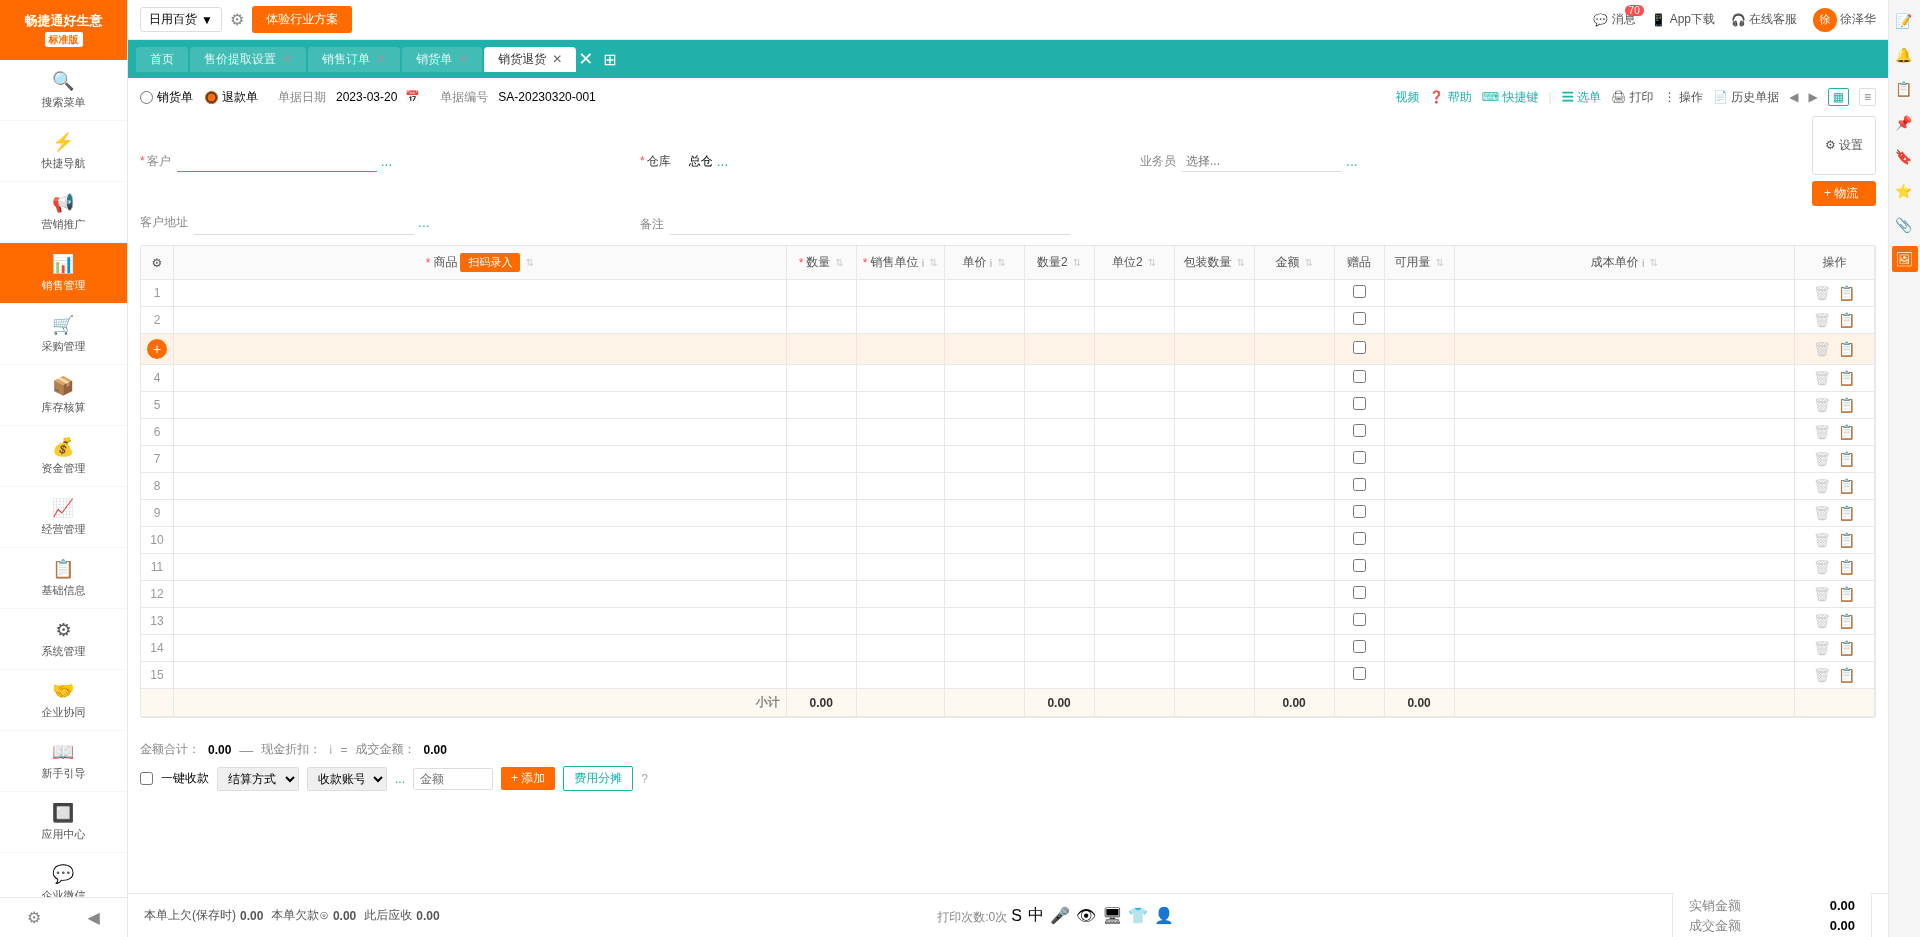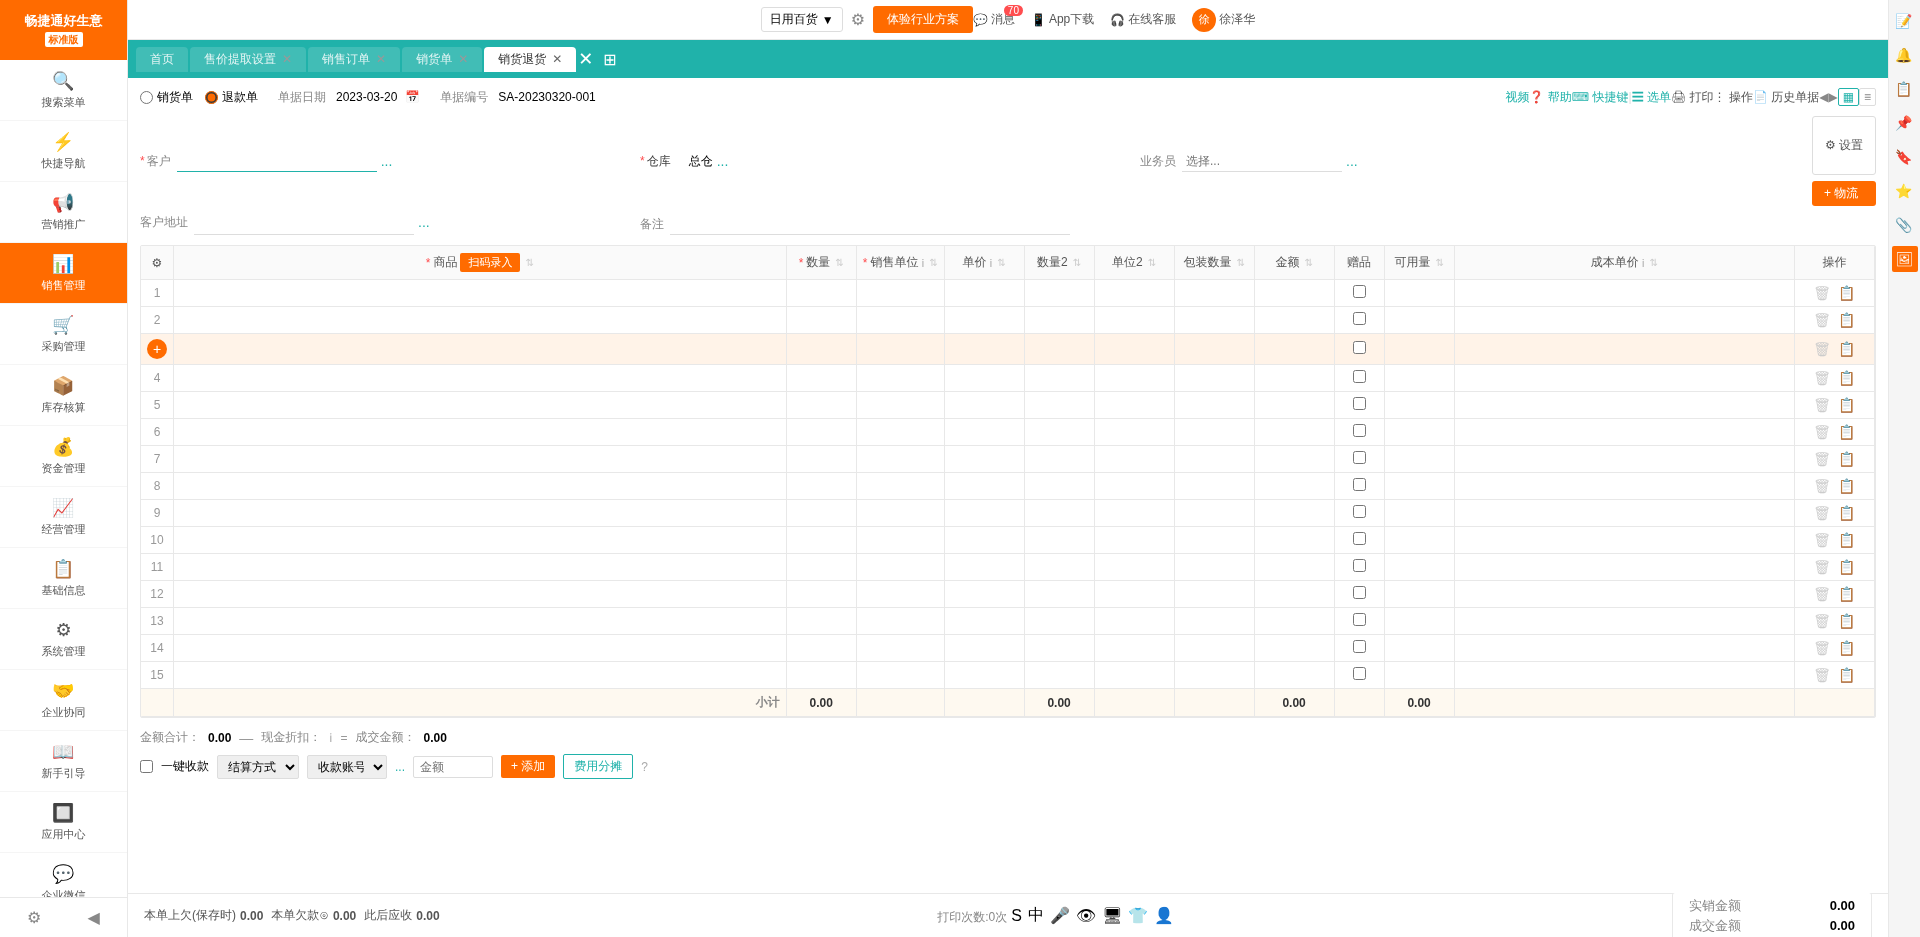--- a/index.html
+++ b/index.html
@@ -16,21 +16,21 @@
     .sidebar-item { display: flex; flex-direction: column; align-items: center; padding: 10px 4px; cursor: pointer; color: #555; font-size: 11px; border-bottom: 1px solid #f5f5f5; }
     .sidebar-item.active { background: #ff6b00; color: #fff; }
     .sidebar-item .icon { font-size: 18px; margin-bottom: 3px; }
     .sidebar-bottom { padding: 10px 4px; display: flex; justify-content: space-around; border-top: 1px solid #e8e8e8; }
     .sidebar-bottom .btn-icon { font-size: 16px; cursor: pointer; color: #888; }
     
     
     .main-content { flex: 1; display: flex; flex-direction: column; overflow: hidden; }
     
     
-    .topbar { height: 40px; background: #fff; display: flex; align-items: center; justify-content: center; padding: 0 12px; border-bottom: 1px solid #e8e8e8; flex-shrink: 0; }
+    .topbar { height: 40px; background: #fff; display: flex; align-items: center; justify-content: space-between; padding: 0 12px; border-bottom: 1px solid #e8e8e8; flex-shrink: 0; }
     .topbar-left { display: flex; align-items: center; gap: 8px; }
     .topbar-select { display: flex; align-items: center; gap: 4px; border: 1px solid #ddd; padding: 3px 8px; border-radius: 3px; font-size: 12px; cursor: pointer; }
     .topbar-settings { font-size: 16px; color: #888; cursor: pointer; }
     .btn-experience { background: #ff6b00; color: #fff; border: none; padding: 5px 14px; border-radius: 3px; cursor: pointer; font-size: 12px; }
     .topbar-right { display: flex; align-items: center; gap: 16px; font-size: 12px; color: #555; }
     .badge-wrap { position: relative; cursor: pointer; }
     .badge { position: absolute; top: -6px; right: -8px; background: #ff4d4f; color: #fff; border-radius: 8px; font-size: 10px; padding: 0 4px; }
     .topbar-right .icon-btn { cursor: pointer; display: flex; align-items: center; gap: 3px; color: #555; }
     .avatar { width: 24px; height: 24px; background: #ff6b00; border-radius: 50%; display: flex; align-items: center; justify-content: center; color: #fff; font-size: 11px; }
     
@@ -267,21 +267,21 @@
           <div class="date-field">
             <label>单据日期</label>
             <span style="margin-left:6px; font-size:12px;">2023-03-20</span>
             <span style="margin-left:4px; color:#888; cursor:pointer;">📅</span>
           </div>
           <div class="no-field">
             <label>单据编号</label>
             <span style="margin-left:6px; font-size:12px;">SA-20230320-001</span>
           </div>
         </div>
-        <div style="display:flex; align-items:center; font-size:12px; color:#20b2aa;">
+        <div style="display:flex; align-items:center; gap:10px; font-size:12px; color:#20b2aa;">
           <span style="cursor:pointer; display:flex; align-items:center; gap:2px;">视频</span>
           <span style="cursor:pointer;">❓ <span>帮助</span></span>
           <span style="cursor:pointer;">⌨ <span>快捷键</span></span>
           <span style="color:#ddd;">|</span>
           <span style="cursor:pointer; color:#20b2aa;">☰ <span>选单</span></span>
           <span style="cursor:pointer; color:#555;">🖨 <span>打印</span></span>
           <span style="cursor:pointer; color:#555;">⋮ <span>操作</span></span>
           <span style="cursor:pointer; color:#555;">📄 <span>历史单据</span></span>
           <span style="cursor:pointer; color:#888;">◀</span>
           <span style="cursor:pointer; color:#888;">▶</span>
@@ -658,21 +658,21 @@
     <td>0.00</td>
     <td></td>
     <td>0.00</td>
     <td></td>
     <td></td>
   </tr>
             </tbody>
         </table>
       </div>
 
-      <div style="margin-top:11px;">
+      <div style="margin-top:23px;">
 
         <div style="display:flex; align-items:center; gap:8px; font-size:12px; margin-bottom:8px;">
           <span style="color:#888;">金额合计：</span>
           <span style="font-weight:bold;">0.00</span>
           <span style="color:#999; font-size:14px;">—</span>
           <span style="color:#888;">现金折扣：</span>
           <span style="color:#aaa;">ℹ</span>
           <span style="color:#999;">=</span>
           <span style="color:#888;">成交金额：</span>
           <span style="font-weight:bold;">0.00</span>

